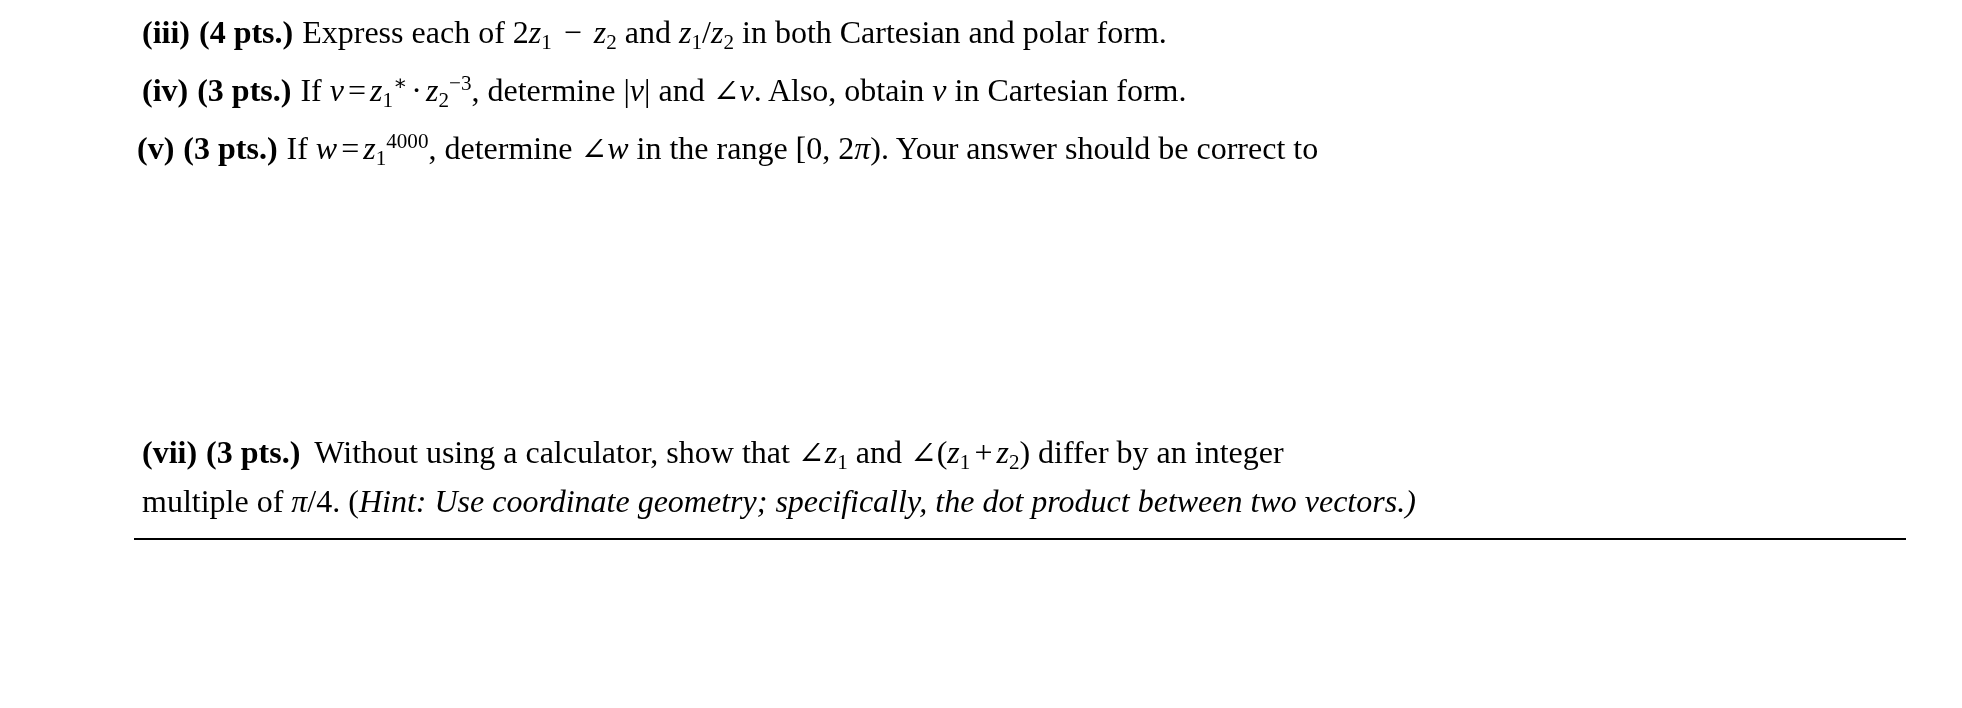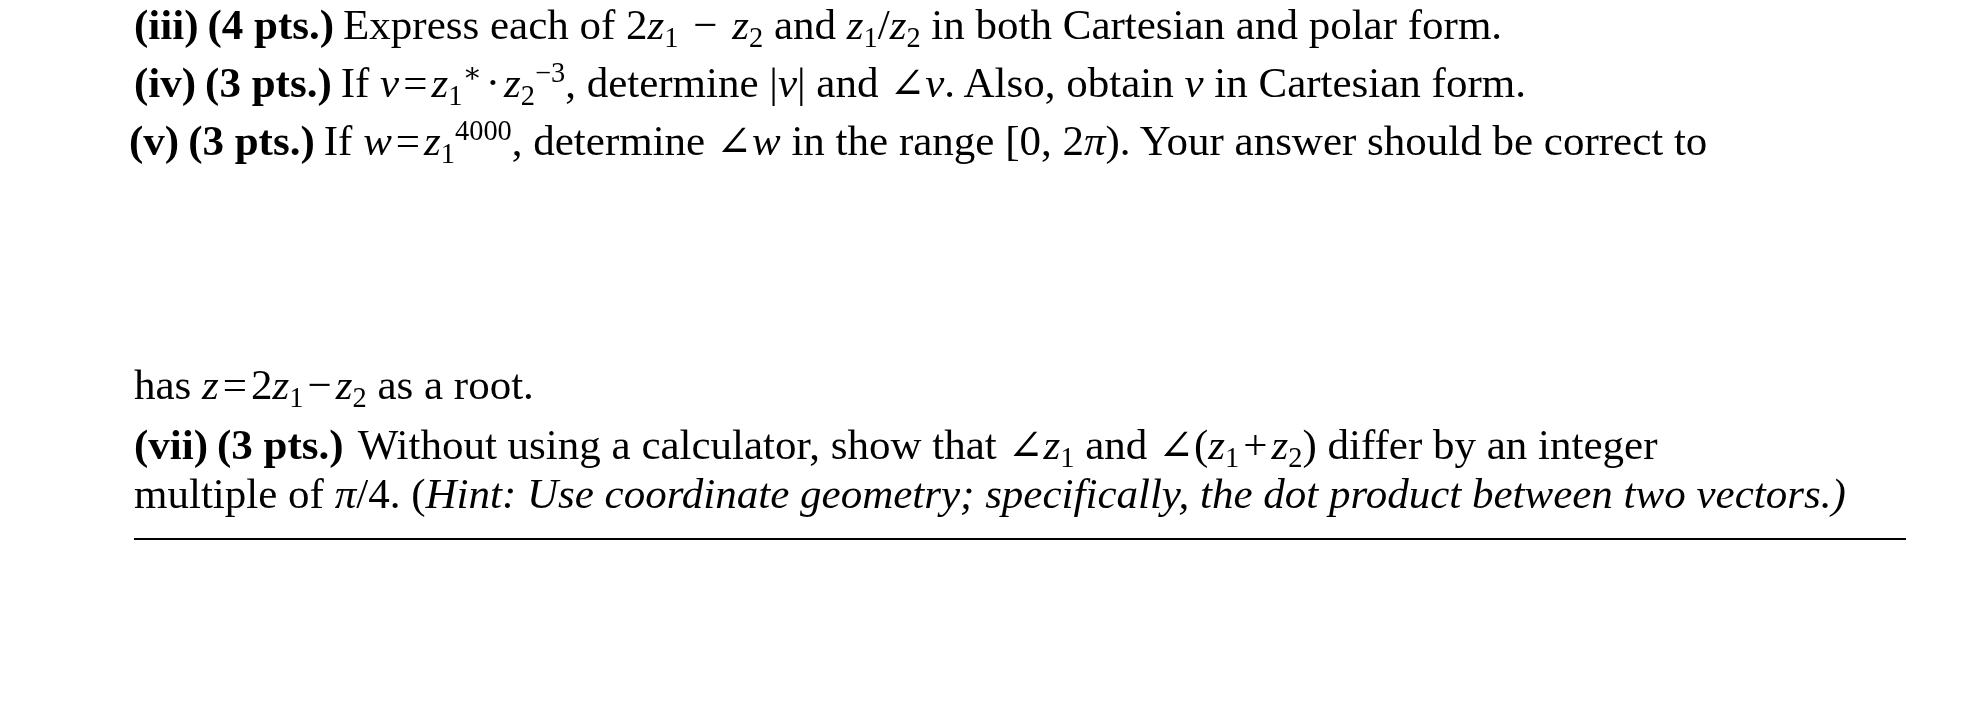--- a/index.html
+++ b/index.html
@@ -16,25 +16,25 @@
   }
   .page {
     position: relative;
     width: 1962px;
     height: 708px;
     box-sizing: border-box;
     padding: 0 56px 0 134px;
   }
   
   .para {
-    font-size: 43px;
+    font-size: 32px;
     line-height: 49px;
     text-align: justify;
     text-justify: inter-word;
-    margin: 0;
+    margin: 8px;
     hyphens: none;
   }
   .lbl {
     font-weight: bold;
   }
   .gap-after-label { display: inline-block; width: 9px; }
   .it { font-style: italic; text-align: center; }
   .mathvar {
     font-family: "Liberation Serif", "DejaVu Serif", serif;
     font-style: italic;
@@ -90,23 +90,20 @@
   <div class="para row-iv">
     <span class="lbl">(iv)</span><span class="gap-after-label"></span><span class="lbl">(3 pts.)</span><span class="gap-after-label"></span><span><span>If </span><span class="mathvar">v</span><span class="op">=</span><span class="mathvar">z</span><sub class="num">1</sub><sup class="num">∗</sup><span class="op">·</span><span class="mathvar">z</span><sub class="num">2</sub><sup class="num">−3</sup><span>, determine </span><span>|</span><span class="mathvar">v</span><span>|</span><span> and </span><span class="angle">∠</span><span class="mathvar">v</span><span>. Also, obtain </span><span class="mathvar">v</span><span> in Cartesian form.</span></span>
   </div>
 
   <div class="para row-v">
     <span class="lbl">(v)</span><span class="gap-after-label"></span><span class="lbl">(3 pts.)</span><span class="gap-after-label"></span><span><span>If </span><span class="mathvar">w</span><span class="op">=</span><span class="mathvar">z</span><sub class="num">1</sub><sup class="num">4000</sup><span>, determine </span><span class="angle">∠</span><span class="mathvar">w</span><span> in the range [0, 2</span><span class="mathvar">π</span><span>). Your answer should be correct to</span></span>
   </div>
 
 
 
-  <div class="para row-has">
-    <span>has </span><span class="mathvar">z</span><span class="op">=</span><span class="mathrm">2</span><span class="mathvar">z</span><sub class="num">1</sub><span class="op">−</span><span class="mathvar">z</span><sub class="num">2</sub><span> as a root.</span>
-  </div>
 
   <div class="para row-vii">
     <span class="lbl">(vii)</span><span class="gap-after-label"></span><span class="lbl">(3 pts.)</span><span class="spacer-wide"></span><span><span>Without using a calculator, show that </span><span class="angle">∠</span><span class="mathvar">z</span><sub class="num">1</sub><span> and </span><span class="angle">∠</span><span>(</span><span class="mathvar">z</span><sub class="num">1</sub><span class="op">+</span><span class="mathvar">z</span><sub class="num">2</sub><span>)</span><span> differ by an integer</span></span>
     <div class="lastline"><span>multiple of </span><span class="mathvar">π</span><span>/4. (</span><span class="it lbl" style="font-weight:normal">Hint:</span><span class="it"> Use coordinate geometry; specifically, the dot product between two vectors.</span><span class="it">)</span></div>
   </div>
 
   <div class="rule"></div>
 
 </div>
 

